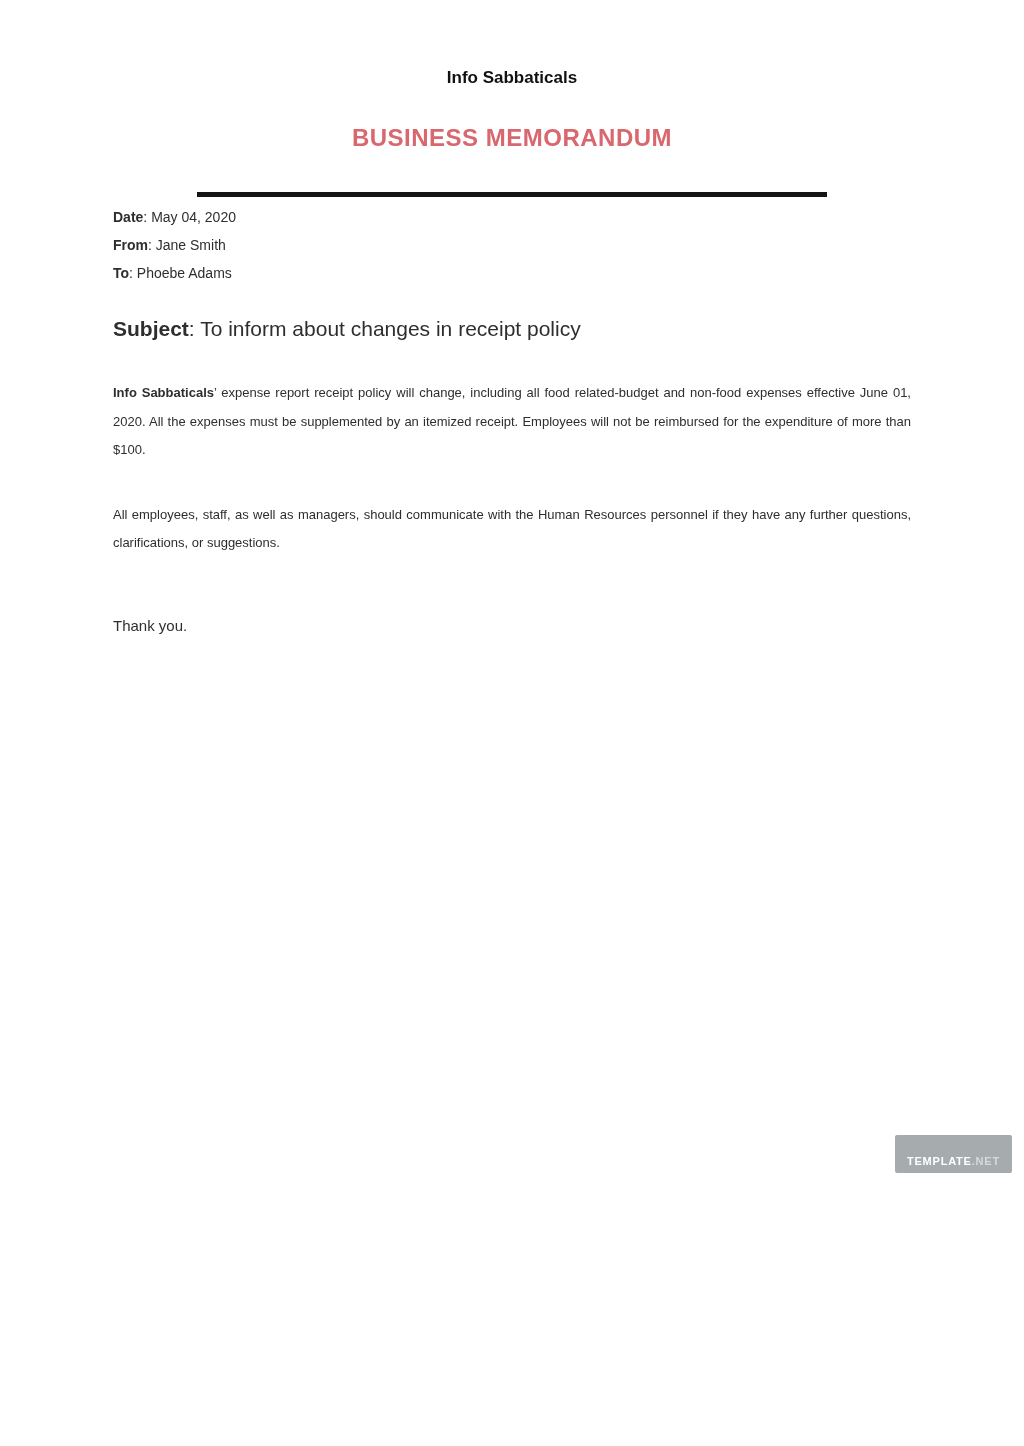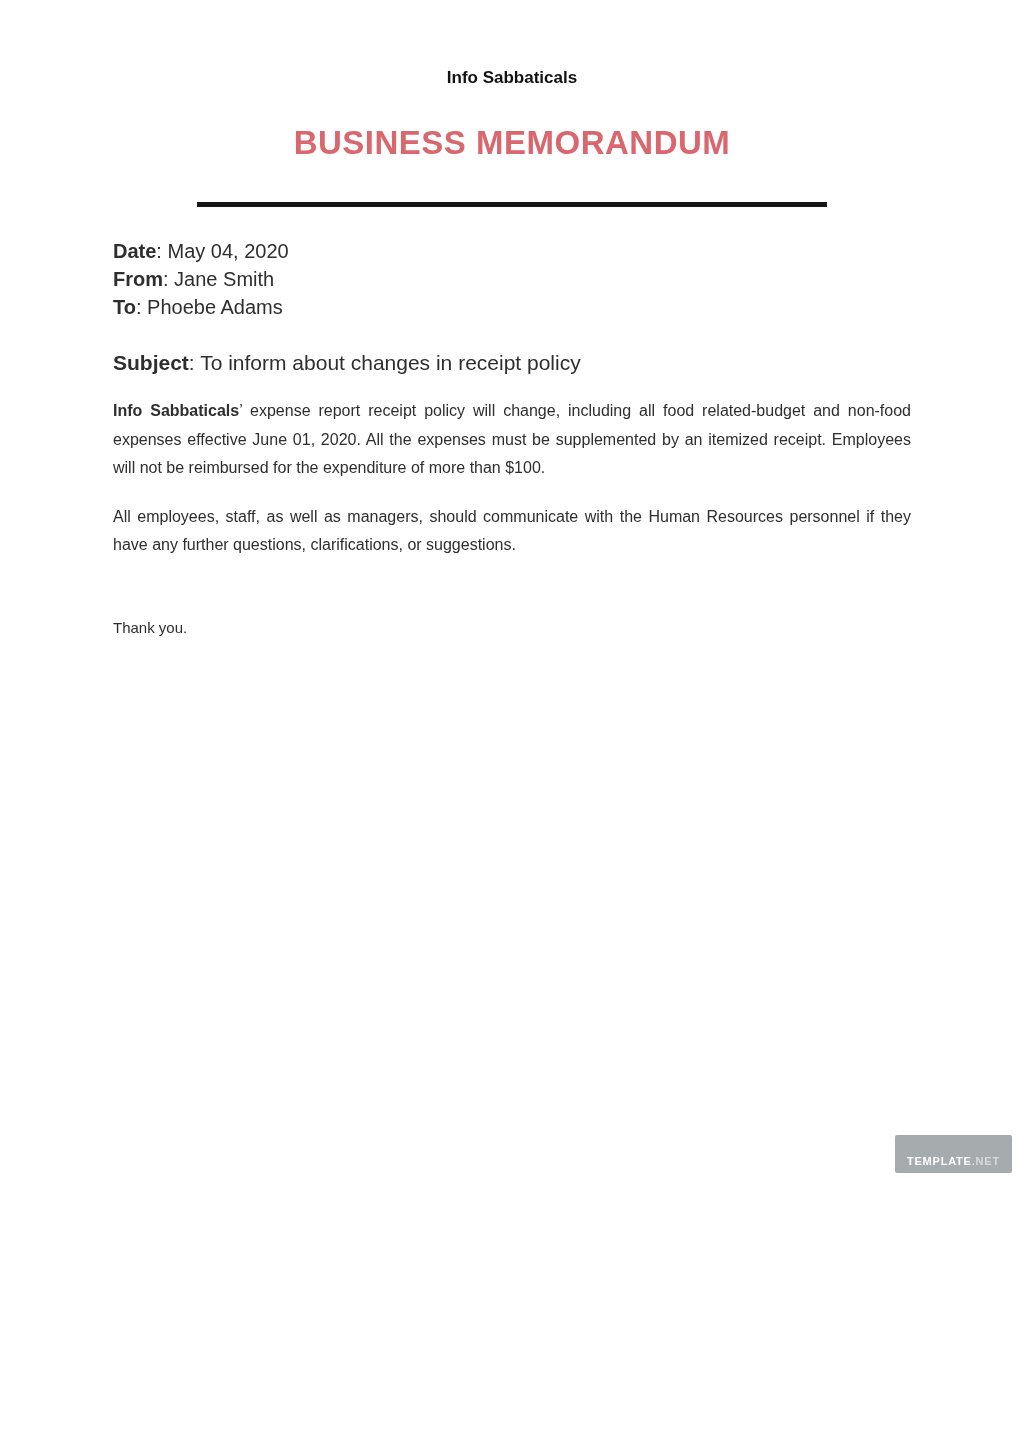--- a/index.html
+++ b/index.html
@@ -29,46 +29,46 @@
   .company-name {
     margin-top: 68px;
     text-align: center;
     font-size: 17px;
     font-weight: bold;
     color: #111111;
   }
   .memo-title {
     margin-top: 36px;
     text-align: center;
-    font-size: 33px;
+    font-size: 24px;
     font-weight: bold;
     letter-spacing: 0.5px;
     color: var(--color-title);
   }
   .title-rule {
     width: 630px;
     height: 5px;
     margin: 40px auto 0 auto;
     background: var(--color-rule);
   }
   .meta-block {
-    margin-top: 30px;
-    font-size: 20px;
+    margin-top: 6px;
+    font-size: 14px;
     line-height: 28px;
   }
   .meta-line .label { font-weight: bold; }
   .subject-line {
     margin-top: 28px;
     font-size: 21px;
     line-height: 28px;
   }
   .subject-line .label { font-weight: bold; }
   .body-paragraph {
-    margin-top: 20px;
-    font-size: 16px;
+    margin-top: 36px;
+    font-size: 13px;
     line-height: 28.5px;
     text-align: justify;
   }
   .body-paragraph .lead { font-weight: bold; }
   .closing-line {
     margin-top: 54px;
     font-size: 15px;
     line-height: 28px;
   }
   .watermark-badge {

